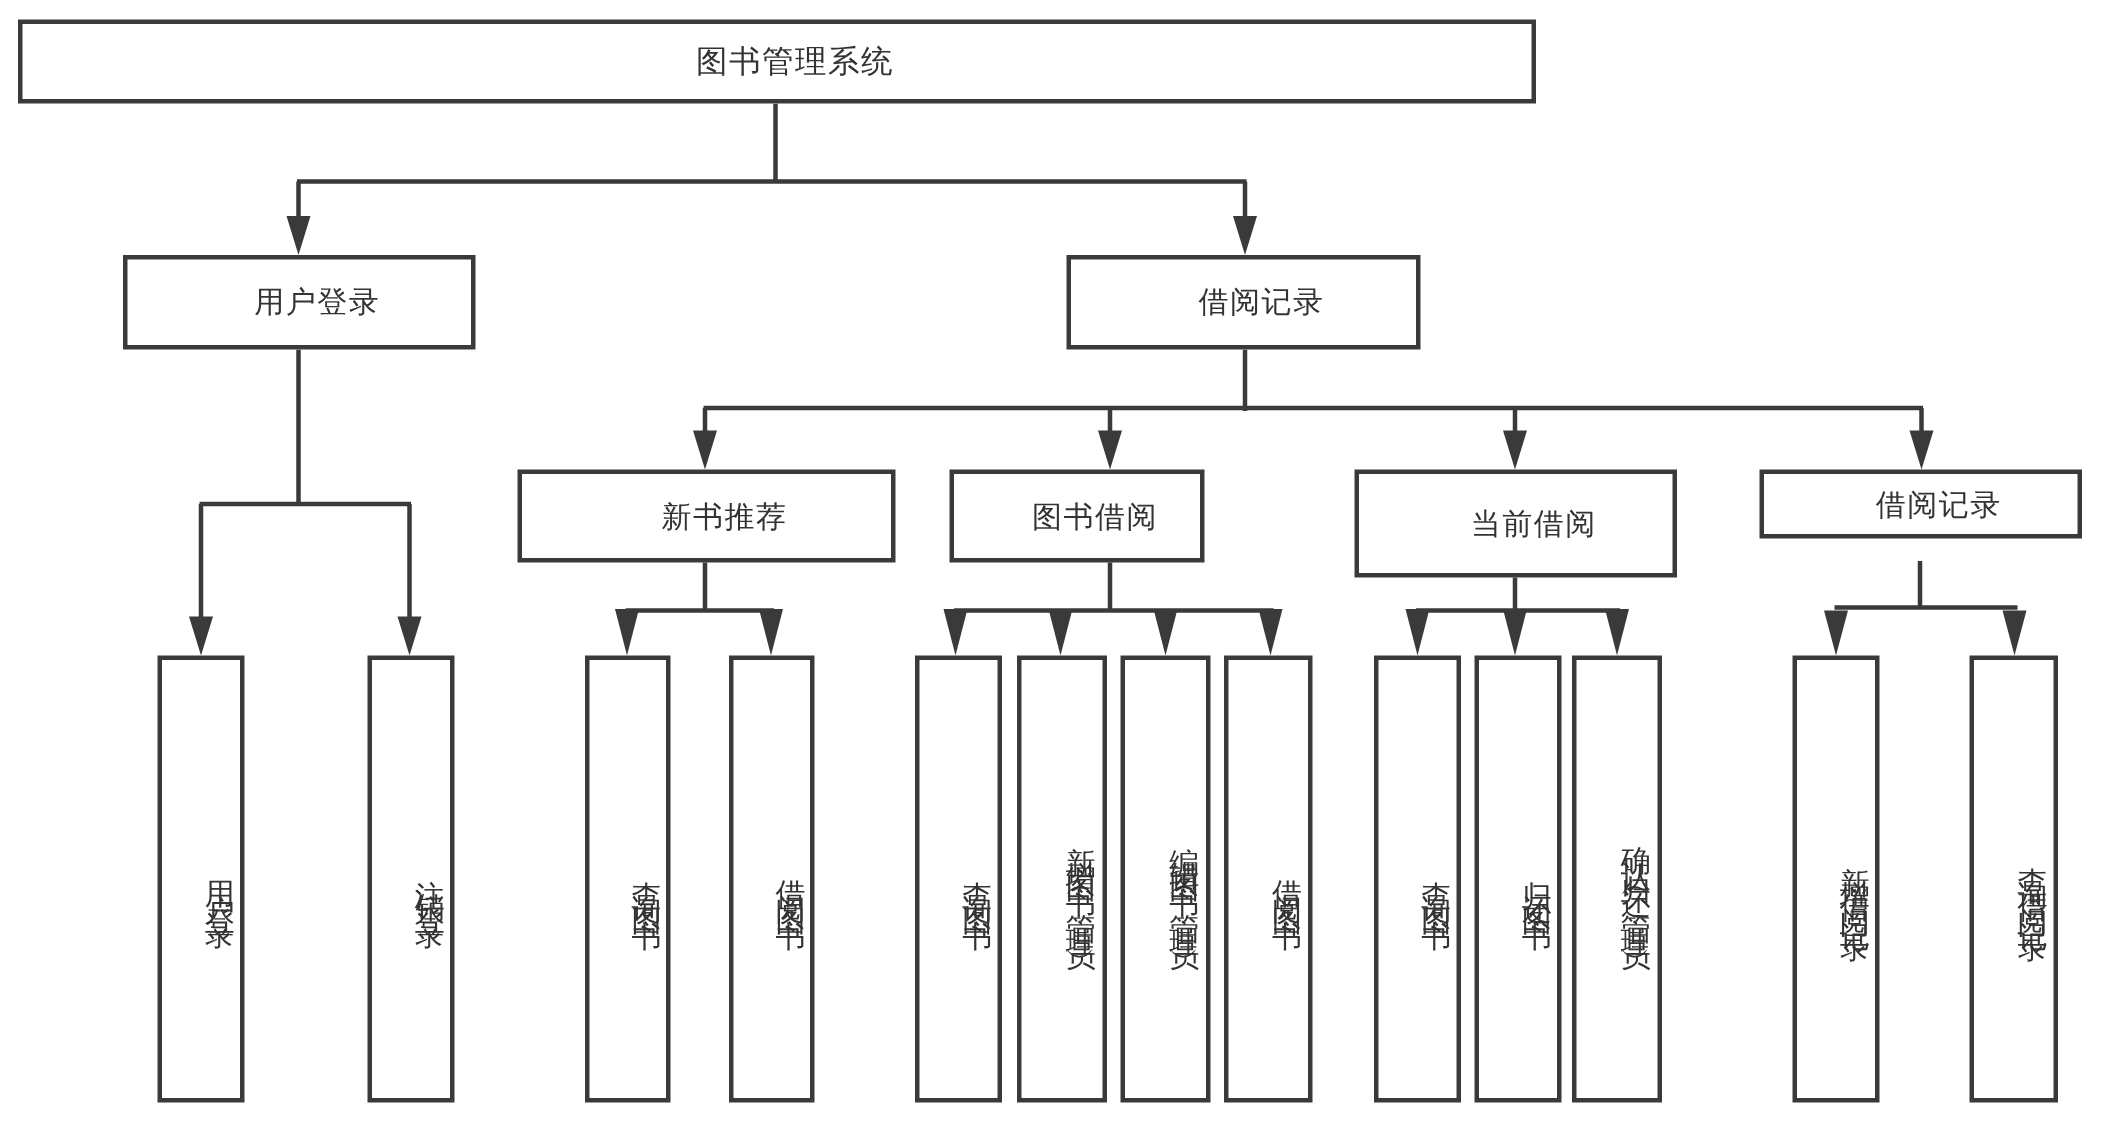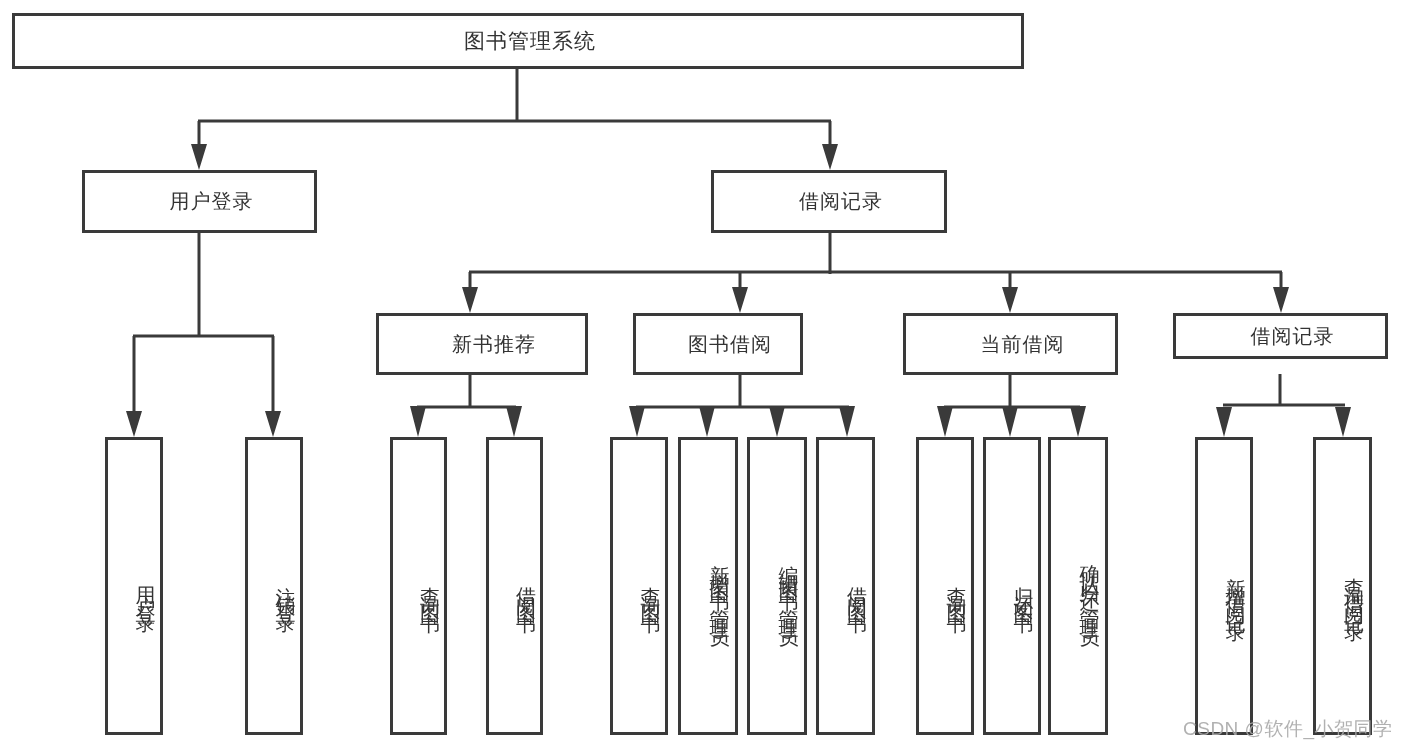--- a/index.html
+++ b/index.html
@@ -90,37 +90,36 @@
              M1070,406 L1086,406 L1078,437 Z
              M1216,407 L1232,407 L1224,437 Z
              M1335,407 L1351,407 L1343,437 Z"></path>
   </svg>
 
   <div class="box h-box root-box" style="left:12px;top:13px;width:1012px;height:56px">图书管理系统</div>
 
   <div class="box h-box" style="left:82px;top:170px;width:235px;height:63px">用户登录</div>
   <div class="box h-box" style="left:711px;top:170px;width:236px;height:63px">借阅记录</div>
 
-  <div class="box h-box" style="left:376px;top:313px;width:212px;height:62px">新书推荐</div>
+  <div class="box h-box" style="left:345px;top:313px;width:252px;height:62px">新书推荐</div>
   <div class="box h-box" style="left:633px;top:313px;width:170px;height:62px">图书借阅</div>
-  <div class="box h-box" style="left:903px;top:313px;width:215px;height:62px">当前借阅</div>
+  <div class="box h-box" style="left:903px;top:313px;width:215px;height:72px">当前借阅</div>
   <div class="box h-box" style="left:1173px;top:313px;width:215px;height:46px">借阅记录</div>
 
   <div class="box v-box" style="left:105px;top:437px;width:58px;height:298px">用户登录</div>
   <div class="box v-box" style="left:245px;top:437px;width:58px;height:298px">注销登录</div>
 
   <div class="box v-box" style="left:390px;top:437px;width:57px;height:298px">查询图书</div>
   <div class="box v-box" style="left:486px;top:437px;width:57px;height:298px">借阅图书</div>
 
   <div class="box v-box" style="left:610px;top:437px;width:58px;height:298px">查询图书</div>
   <div class="box v-box" style="left:678px;top:437px;width:60px;height:298px">新增图书（管理员）</div>
   <div class="box v-box" style="left:747px;top:437px;width:60px;height:298px">编辑图书（管理员）</div>
   <div class="box v-box" style="left:816px;top:437px;width:59px;height:298px">借阅图书</div>
 
   <div class="box v-box" style="left:916px;top:437px;width:58px;height:298px">查询图书</div>
   <div class="box v-box" style="left:983px;top:437px;width:58px;height:298px">归还图书</div>
   <div class="box v-box" style="left:1048px;top:437px;width:60px;height:298px">确认归还（管理员）</div>
 
   <div class="box v-box" style="left:1195px;top:437px;width:58px;height:298px">新增借阅记录</div>
   <div class="box v-box" style="left:1313px;top:437px;width:59px;height:298px">查询借阅记录</div>
 
-  <div id="watermark">CSDN @软件_小贺同学</div>
 </div>
 
 </body></html>

